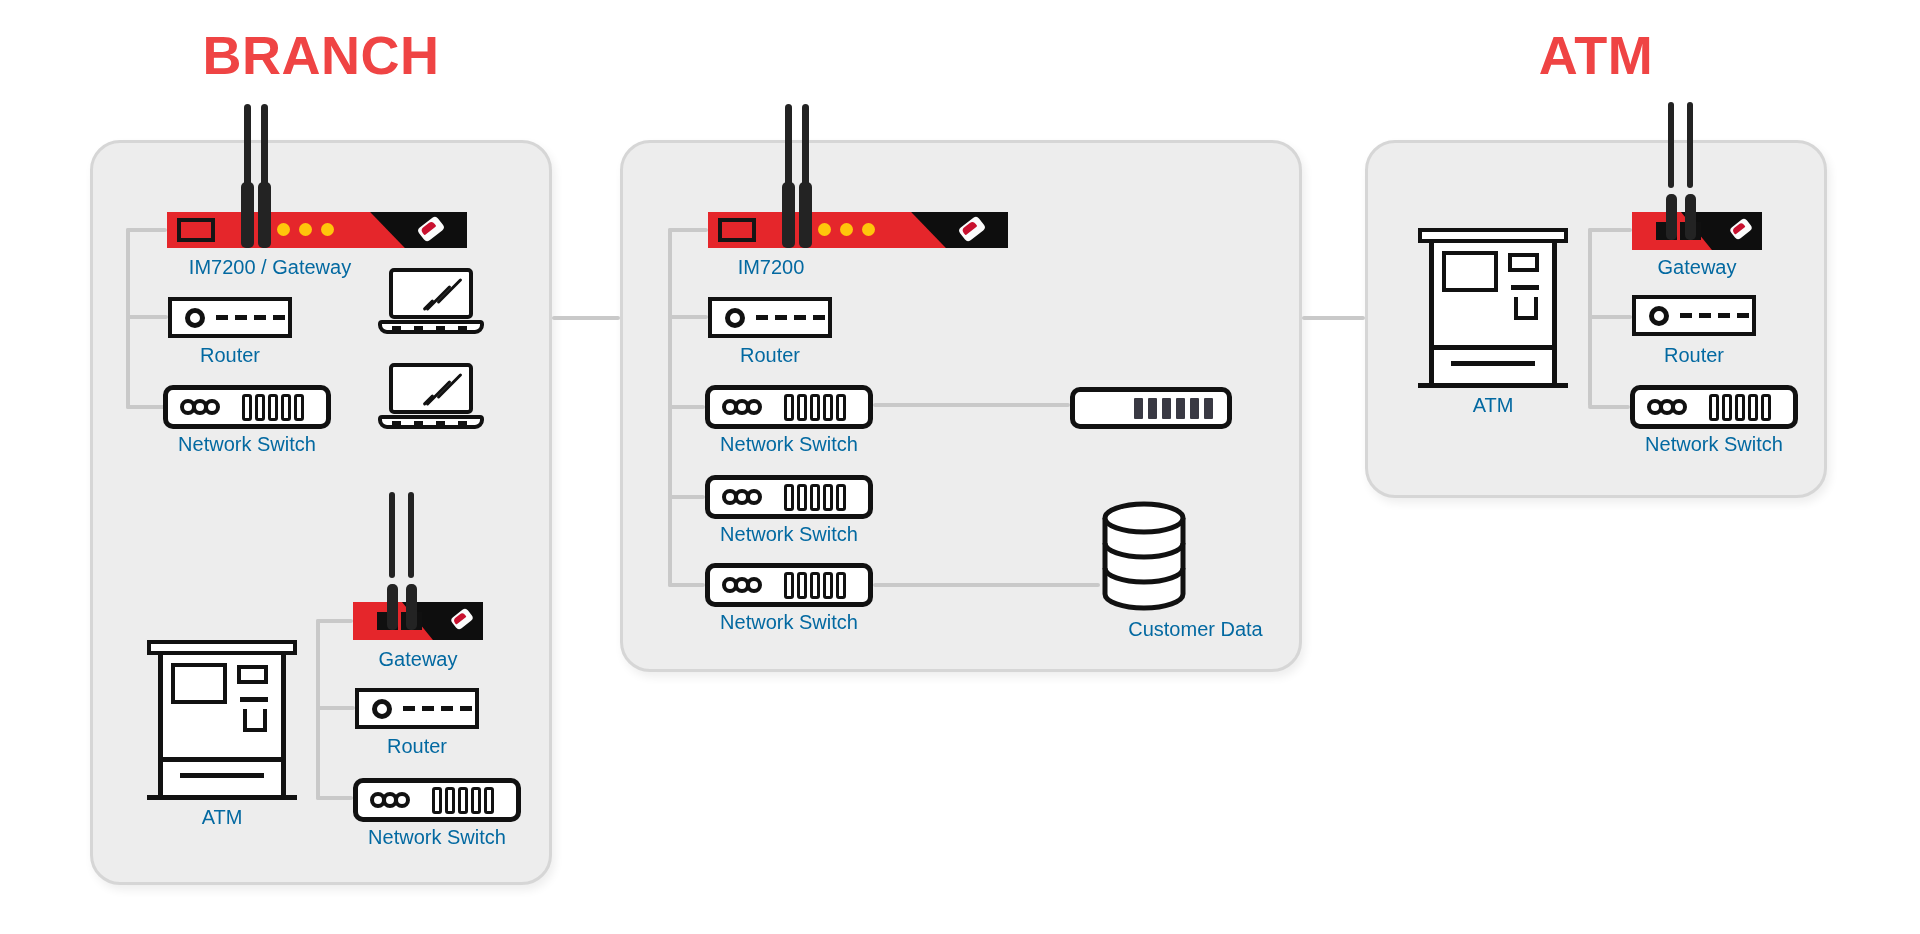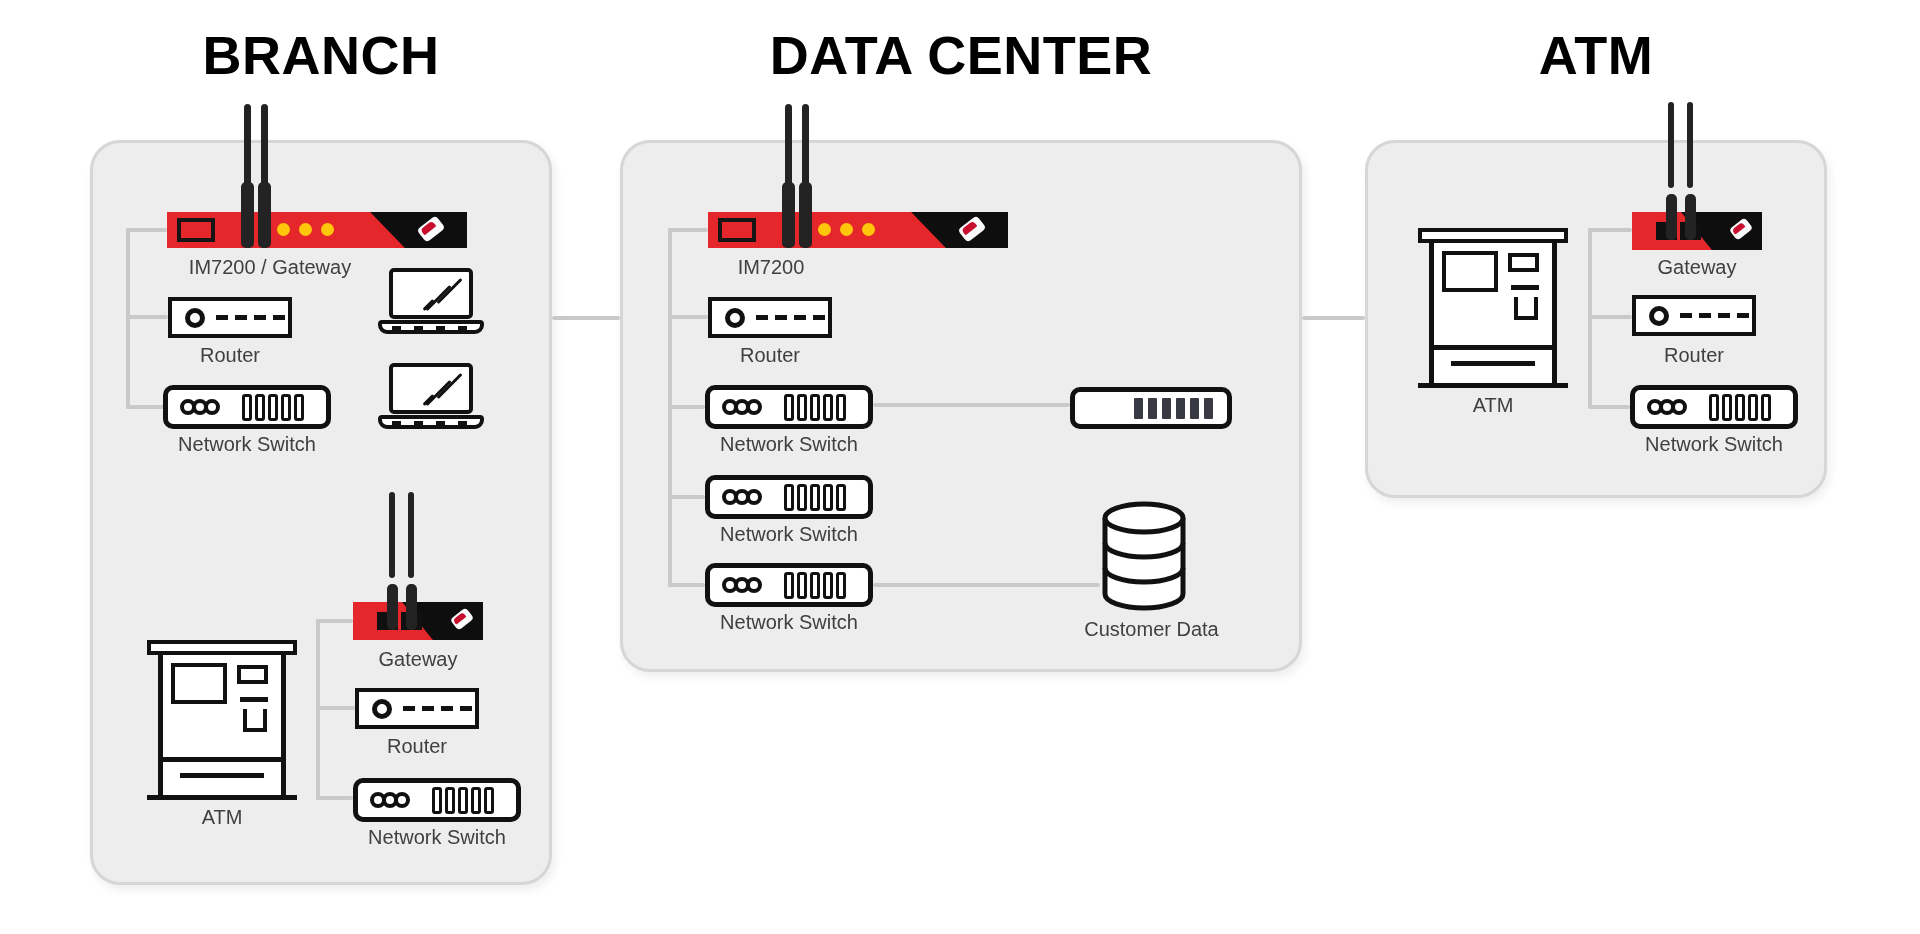--- a/index.html
+++ b/index.html
@@ -1,28 +1,28 @@
 <!DOCTYPE html>
 <html><head>
 <meta charset="utf-8">
 <style>
   *{box-sizing:border-box;margin:0;padding:0;}
   html,body{width:1920px;height:934px;background:#ffffff;overflow:hidden;
     font-family:"Liberation Sans","DejaVu Sans",sans-serif;}
   .canvas{position:absolute;left:0;top:0;width:1920px;height:934px;background:#fff;}
 
   .title{position:absolute;font-weight:700;font-size:54px;line-height:62px;
-    color:#000000;text-align:center;letter-spacing:.5px;}
+    color:#ef4444;text-align:center;letter-spacing:.5px;}
 
   .panel{position:absolute;background:#ededed;border:3px solid #d6d6d6;border-radius:30px;
     box-shadow:3px 5px 10px rgba(0,0,0,.07);}
 
   .cline{position:absolute;background:#c9c9c9;border-radius:2px;}
 
-  .dlabel{position:absolute;font-size:20px;line-height:23px;color:#404040;text-align:center;}
+  .dlabel{position:absolute;font-size:20px;line-height:23px;color:#0369a1;text-align:center;}
 
   
   .cellbar{position:absolute;width:300px;height:36px;background:#e5262b;}
   .blackcut{position:absolute;inset:0;background:#0e0e0e;
     clip-path:polygon(67.7% 0,100% 0,100% 100%,79.3% 100%);}
   .cellbar .sq{position:absolute;left:10px;top:6px;width:38px;height:24px;border:4px solid #151515;}
   .led{position:absolute;top:11px;width:13px;height:13px;border-radius:50%;background:#ffc60b;}
   .ant{position:absolute;bottom:0;width:13px;height:144px;}
   .ant .rod{position:absolute;left:3px;top:0;width:7px;height:86px;background:#232323;border-radius:4px;}
   .ant .sleeve{position:absolute;left:0;bottom:0;width:13px;height:66px;background:#232323;border-radius:5px;}
@@ -89,21 +89,20 @@
 
   
   .dbwrap{position:absolute;}
 </style>
 </head>
 <body>
 
 <div class="canvas">
 
   <div class="title" style="left:90px;top:24px;width:462px">BRANCH</div>
-  <div class="title" style="left:620px;top:24px;width:682px">DATA CENTER</div>
   <div class="title" style="left:1365px;top:24px;width:462px">ATM</div>
 
   <div class="panel" style="left:90px;top:140px;width:462px;height:745px"></div>
   <div class="panel" style="left:620px;top:140px;width:682px;height:532px"></div>
   <div class="panel" style="left:1365px;top:140px;width:462px;height:358px"></div>
 
   <div class="cline" style="left:552px;top:316px;width:68px;height:4px"></div>
   <div class="cline" style="left:1302px;top:316px;width:63px;height:4px"></div>
 
   <div class="cline" style="left:126px;top:228px;width:4px;height:181px"></div>
@@ -331,21 +330,21 @@
   </div>
 
   <div class="dbwrap" style="left:1100px;top:500px">
     <svg width="88" height="112" viewBox="0 0 88 112">
       <path d="M5 18 v76 a39 14 0 0 0 78 0 v-76" fill="#ffffff" stroke="#111111" stroke-width="5"></path>
       <path d="M5 43 a39 14 0 0 0 78 0" fill="none" stroke="#111111" stroke-width="5"></path>
       <path d="M5 68 a39 14 0 0 0 78 0" fill="none" stroke="#111111" stroke-width="5"></path>
       <ellipse cx="44" cy="18" rx="39" ry="14" fill="#ffffff" stroke="#111111" stroke-width="5"></ellipse>
     </svg>
   </div>
-  <div class="dlabel" style="left:1064px;top:618px;width:175px">Customer Data</div>
+  <div class="dlabel" style="left:1108px;top:618px;width:175px">Customer Data</div>
 
   <div class="atmbox" style="left:1418px;top:228px">
     <span class="atm-canopy"></span>
     <span class="atm-body">
       <span class="atm-screen"></span>
       <span class="atm-srect"></span>
       <span class="atm-dash"></span>
       <span class="atm-ubox"></span>
       <span class="atm-div"></span>
       <span class="atm-slot"></span>

